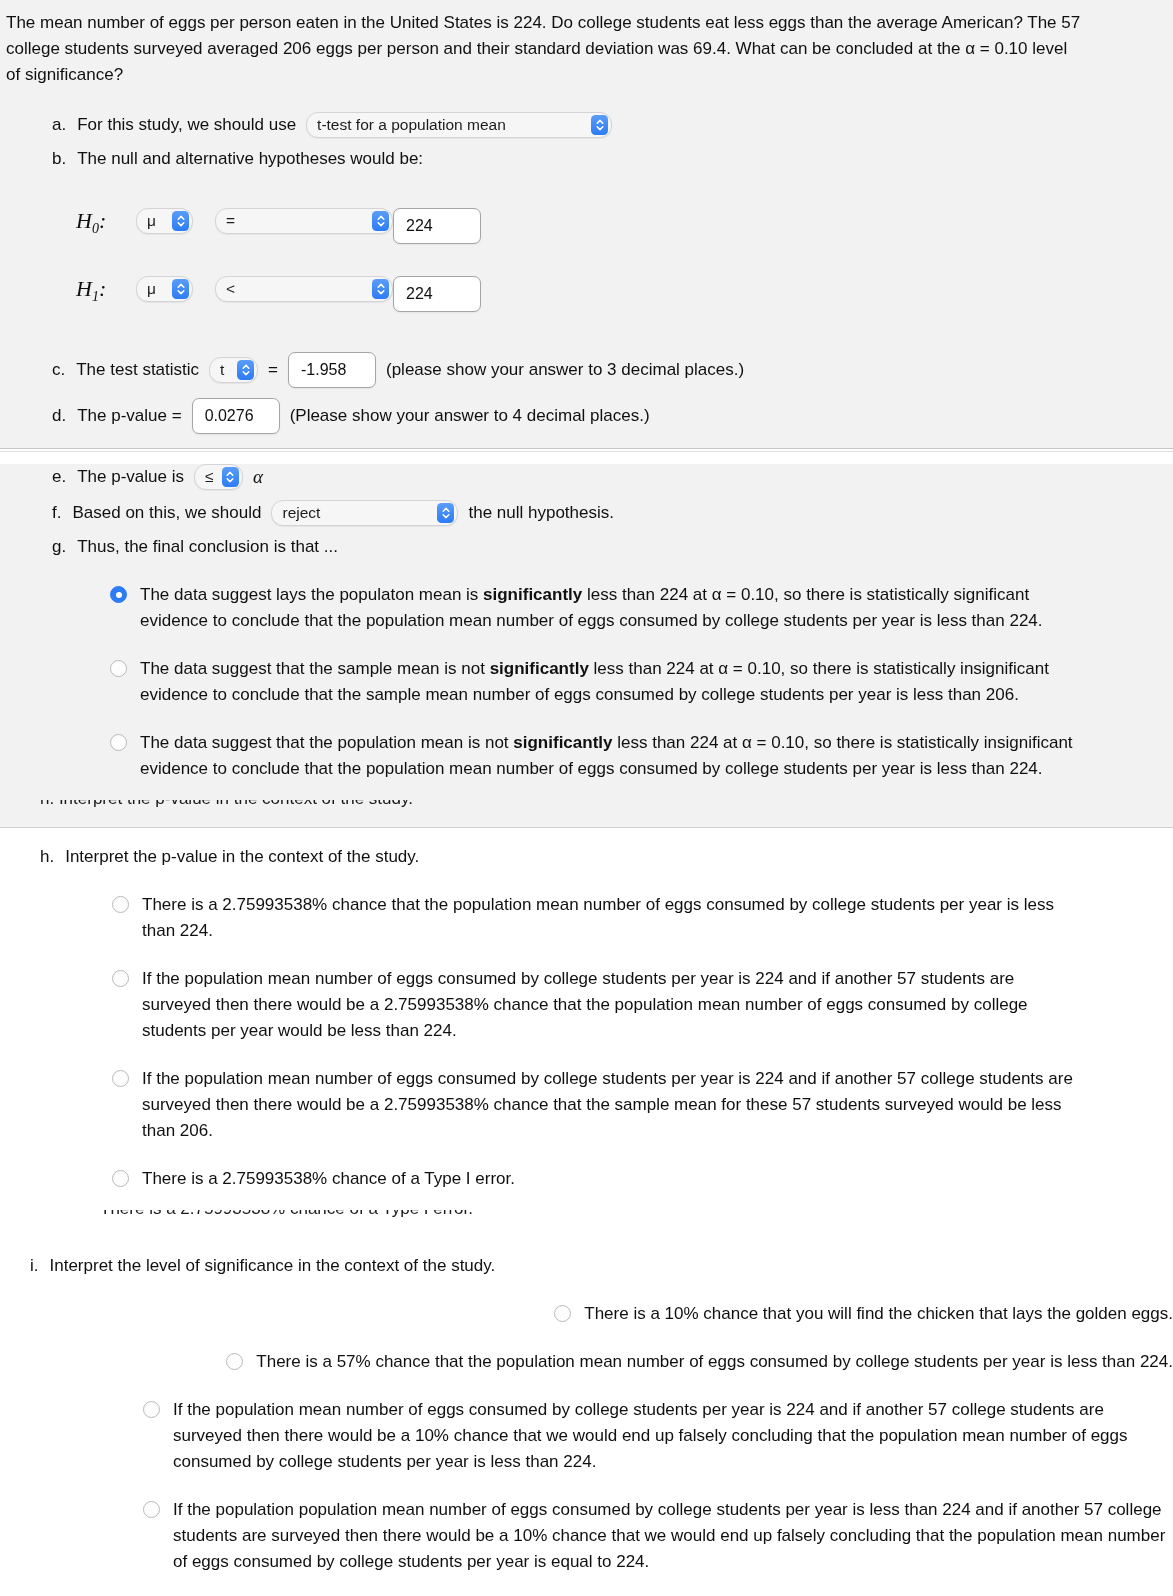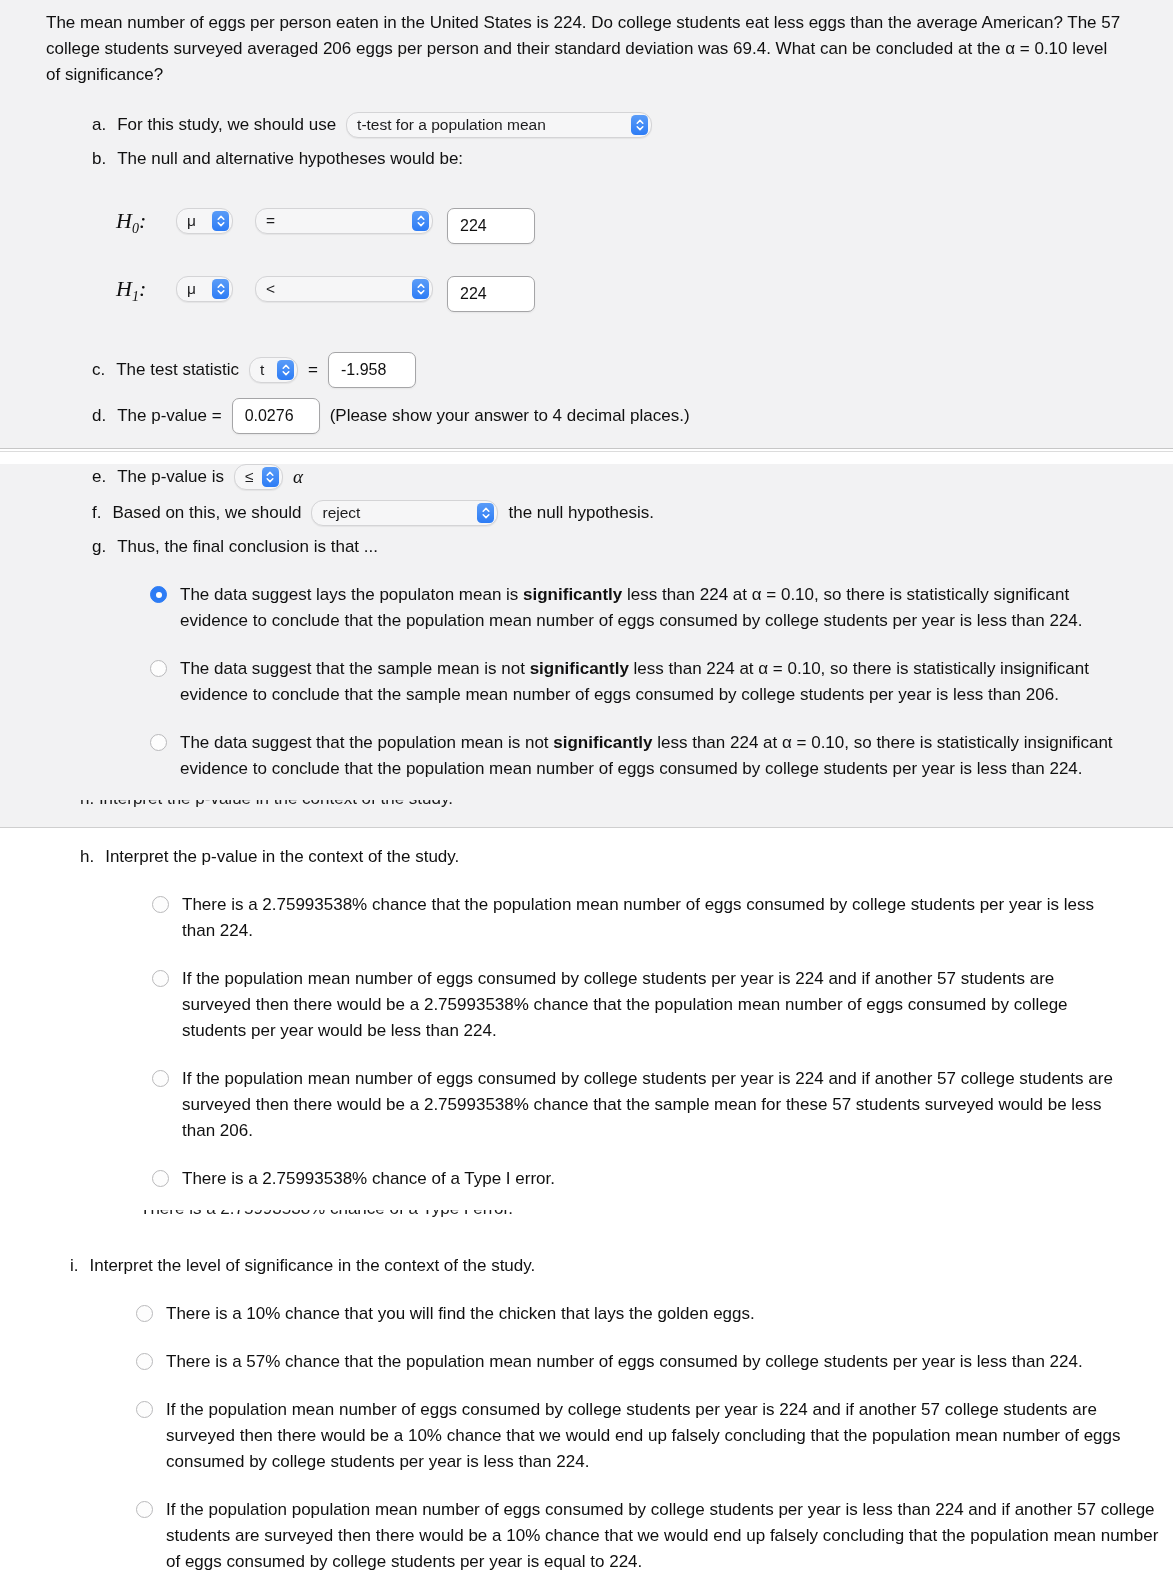--- a/index.html
+++ b/index.html
@@ -2,21 +2,21 @@
 <html style="--accent: #2d7cf5; --accent-light: #5a9cf8;"><head>
 <meta charset="utf-8">
 <style>
   * { margin:0; padding:0; box-sizing:border-box; }
   html,body { background:#fff; }
   body {
     width:1173px; min-height:1596px;
     font-family:"Liberation Sans","DejaVu Sans",sans-serif;
     font-size:17px; color:#101010; line-height:26px;
   }
-  .band { padding-bottom:14px;padding-left:40px; }
+  .band { padding-bottom:14px; }
   .band.gray { background:#f2f2f3; }
   .band.white { background:#ffffff; }
   .divider { height:4px; background:#fff; border-top:1px solid #c7c7c7; border-bottom:1px solid #dcdcdc; }
   .band.gray.second { border-bottom:1px solid #cfcfcf; }
 
   .intro { padding:10px 16px 0 6px; max-width:1100px; }
 
   .row { display:flex; align-items:center; gap:10px; flex-wrap:wrap; }
   .part  { margin:24px 0 0 52px; }
   .hrow  { margin:16px 0 0 40px; }
@@ -50,29 +50,29 @@
     font-family:"Liberation Sans","DejaVu Sans",sans-serif;
     box-shadow:0 1px 2px rgba(0,0,0,0.06);
   }
 
   
   .hyp { display:flex; align-items:flex-start; margin:36px 0 0 76px; }
   .hlabel { font-family:"Liberation Serif","DejaVu Serif",serif; font-style:italic; font-size:22px; width:46px; }
   .hlabel sub { font-size:14px; }
   .hyp .sel.w-mu { margin-left:14px; }
   .hyp .sel.w-op { margin-left:22px; }
-  .hyp .textbox  { margin-left:14px; }
+  .hyp .textbox  { }
 
   .alpha { font-family:"Liberation Serif","DejaVu Serif",serif; font-style:italic; font-size:19px; }
 
   
   .option { display:flex; gap:13px; margin-top:22px; }
   .opt-g { margin-left:110px; }
   .opt-h { margin-left:112px; }
-  .opt-i { margin-left:96px; }
+  .opt-i { margin-left:96px;justify-content:flex-end; }
   .radio {
     width:17px; height:17px; border-radius:50%; background:#fdfdfd;
     border:1px solid #b9b9bb; flex-shrink:0; margin-top:4px; position:relative; cursor:pointer;
   }
   .radio.checked { background:var(--accent,#2d7cf5); border-color:var(--accent,#2d7cf5); }
   .radio.checked::after {
     content:''; position:absolute; top:50%; left:50%; transform:translate(-50%,-50%);
     width:6px; height:6px; border-radius:50%; background:#fff;
   }
   .rtext { line-height:26px; }
@@ -161,20 +161,21 @@
       <span class="sel w-t">
         <span class="sel-val">t</span>
         <span class="stepper">
             <svg width="10" height="14" viewBox="0 0 10 14">
               <path d="M2.2 5.2 L5 2.4 L7.8 5.2 M2.2 8.8 L5 11.6 L7.8 8.8" fill="none" stroke="#fff" stroke-width="1.5" stroke-linecap="round" stroke-linejoin="round"></path>
             </svg>
           </span>
       </span>
       <span>=</span>
       <input class="textbox" type="text" value="-1.958" style="">
+      <span>(please show your answer to 3 decimal places.)</span>
     </div>
 
     <div class="row part" style="margin-top:10px;">
       <span class="plabel">d.</span>
       <span>The p-value =</span>
       <input class="textbox" type="text" value="0.0276" style="">
       <span>(Please show your answer to 4 decimal places.)</span>
     </div>
   </section>
 

